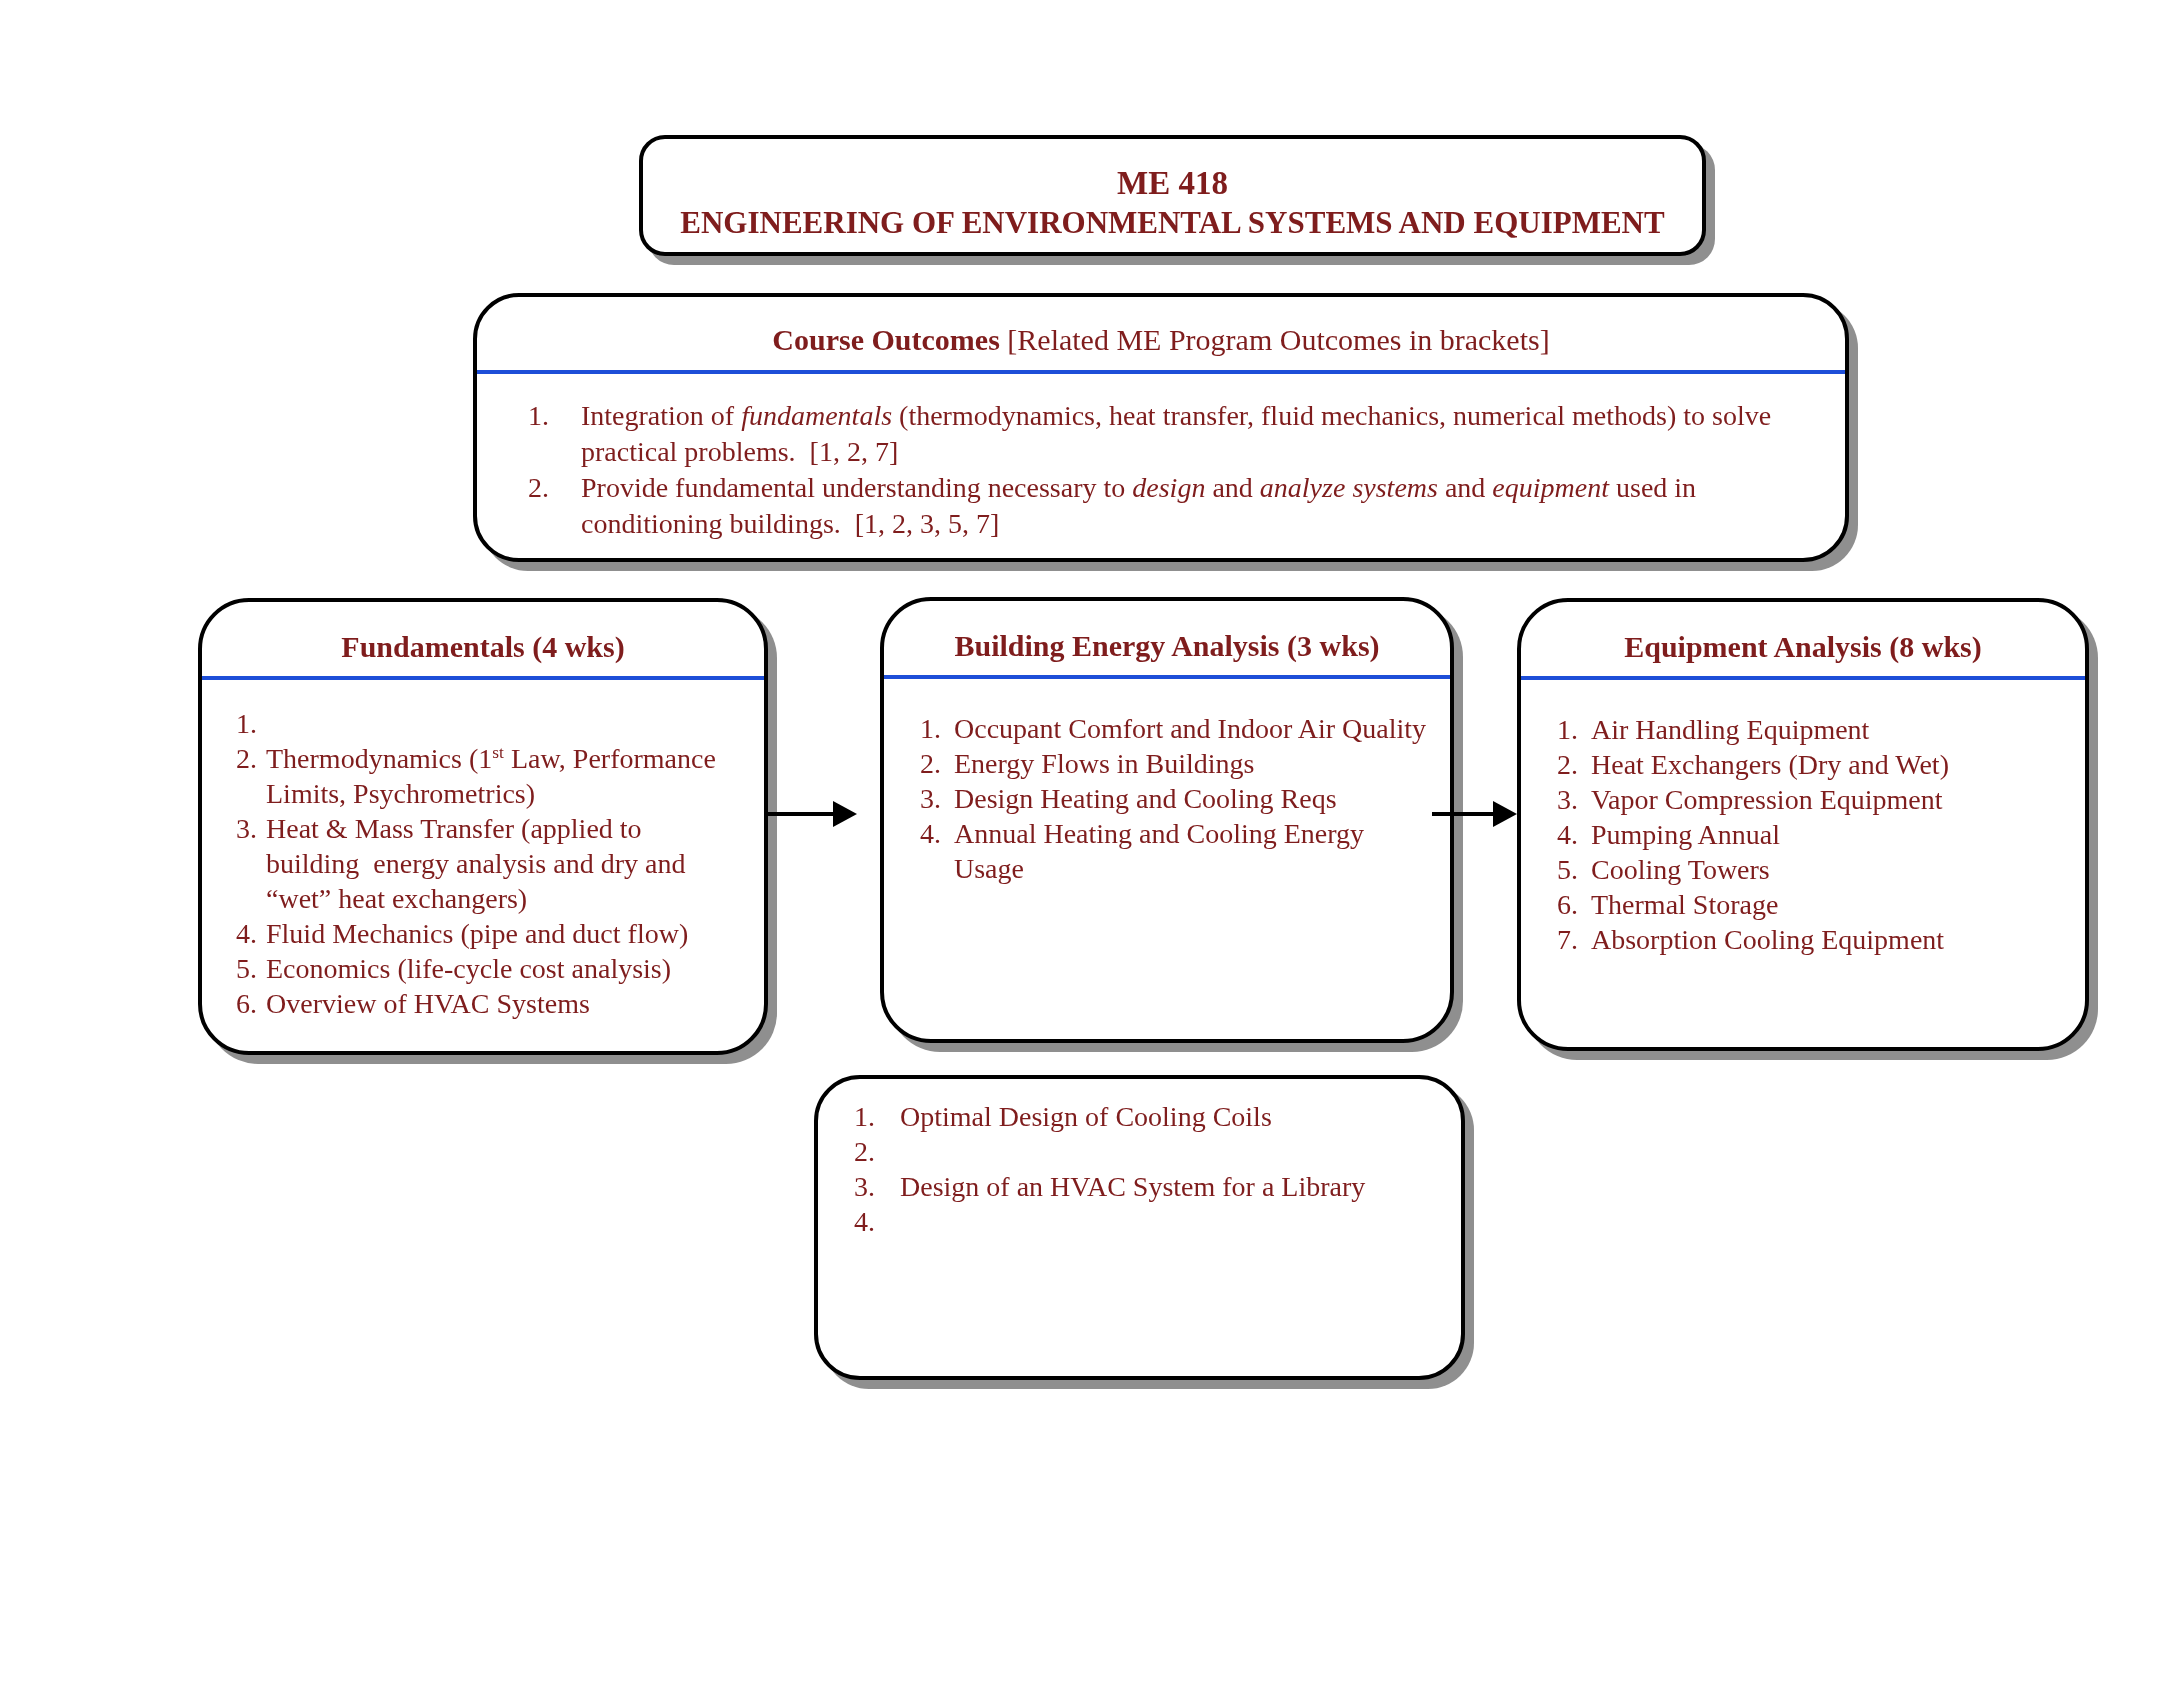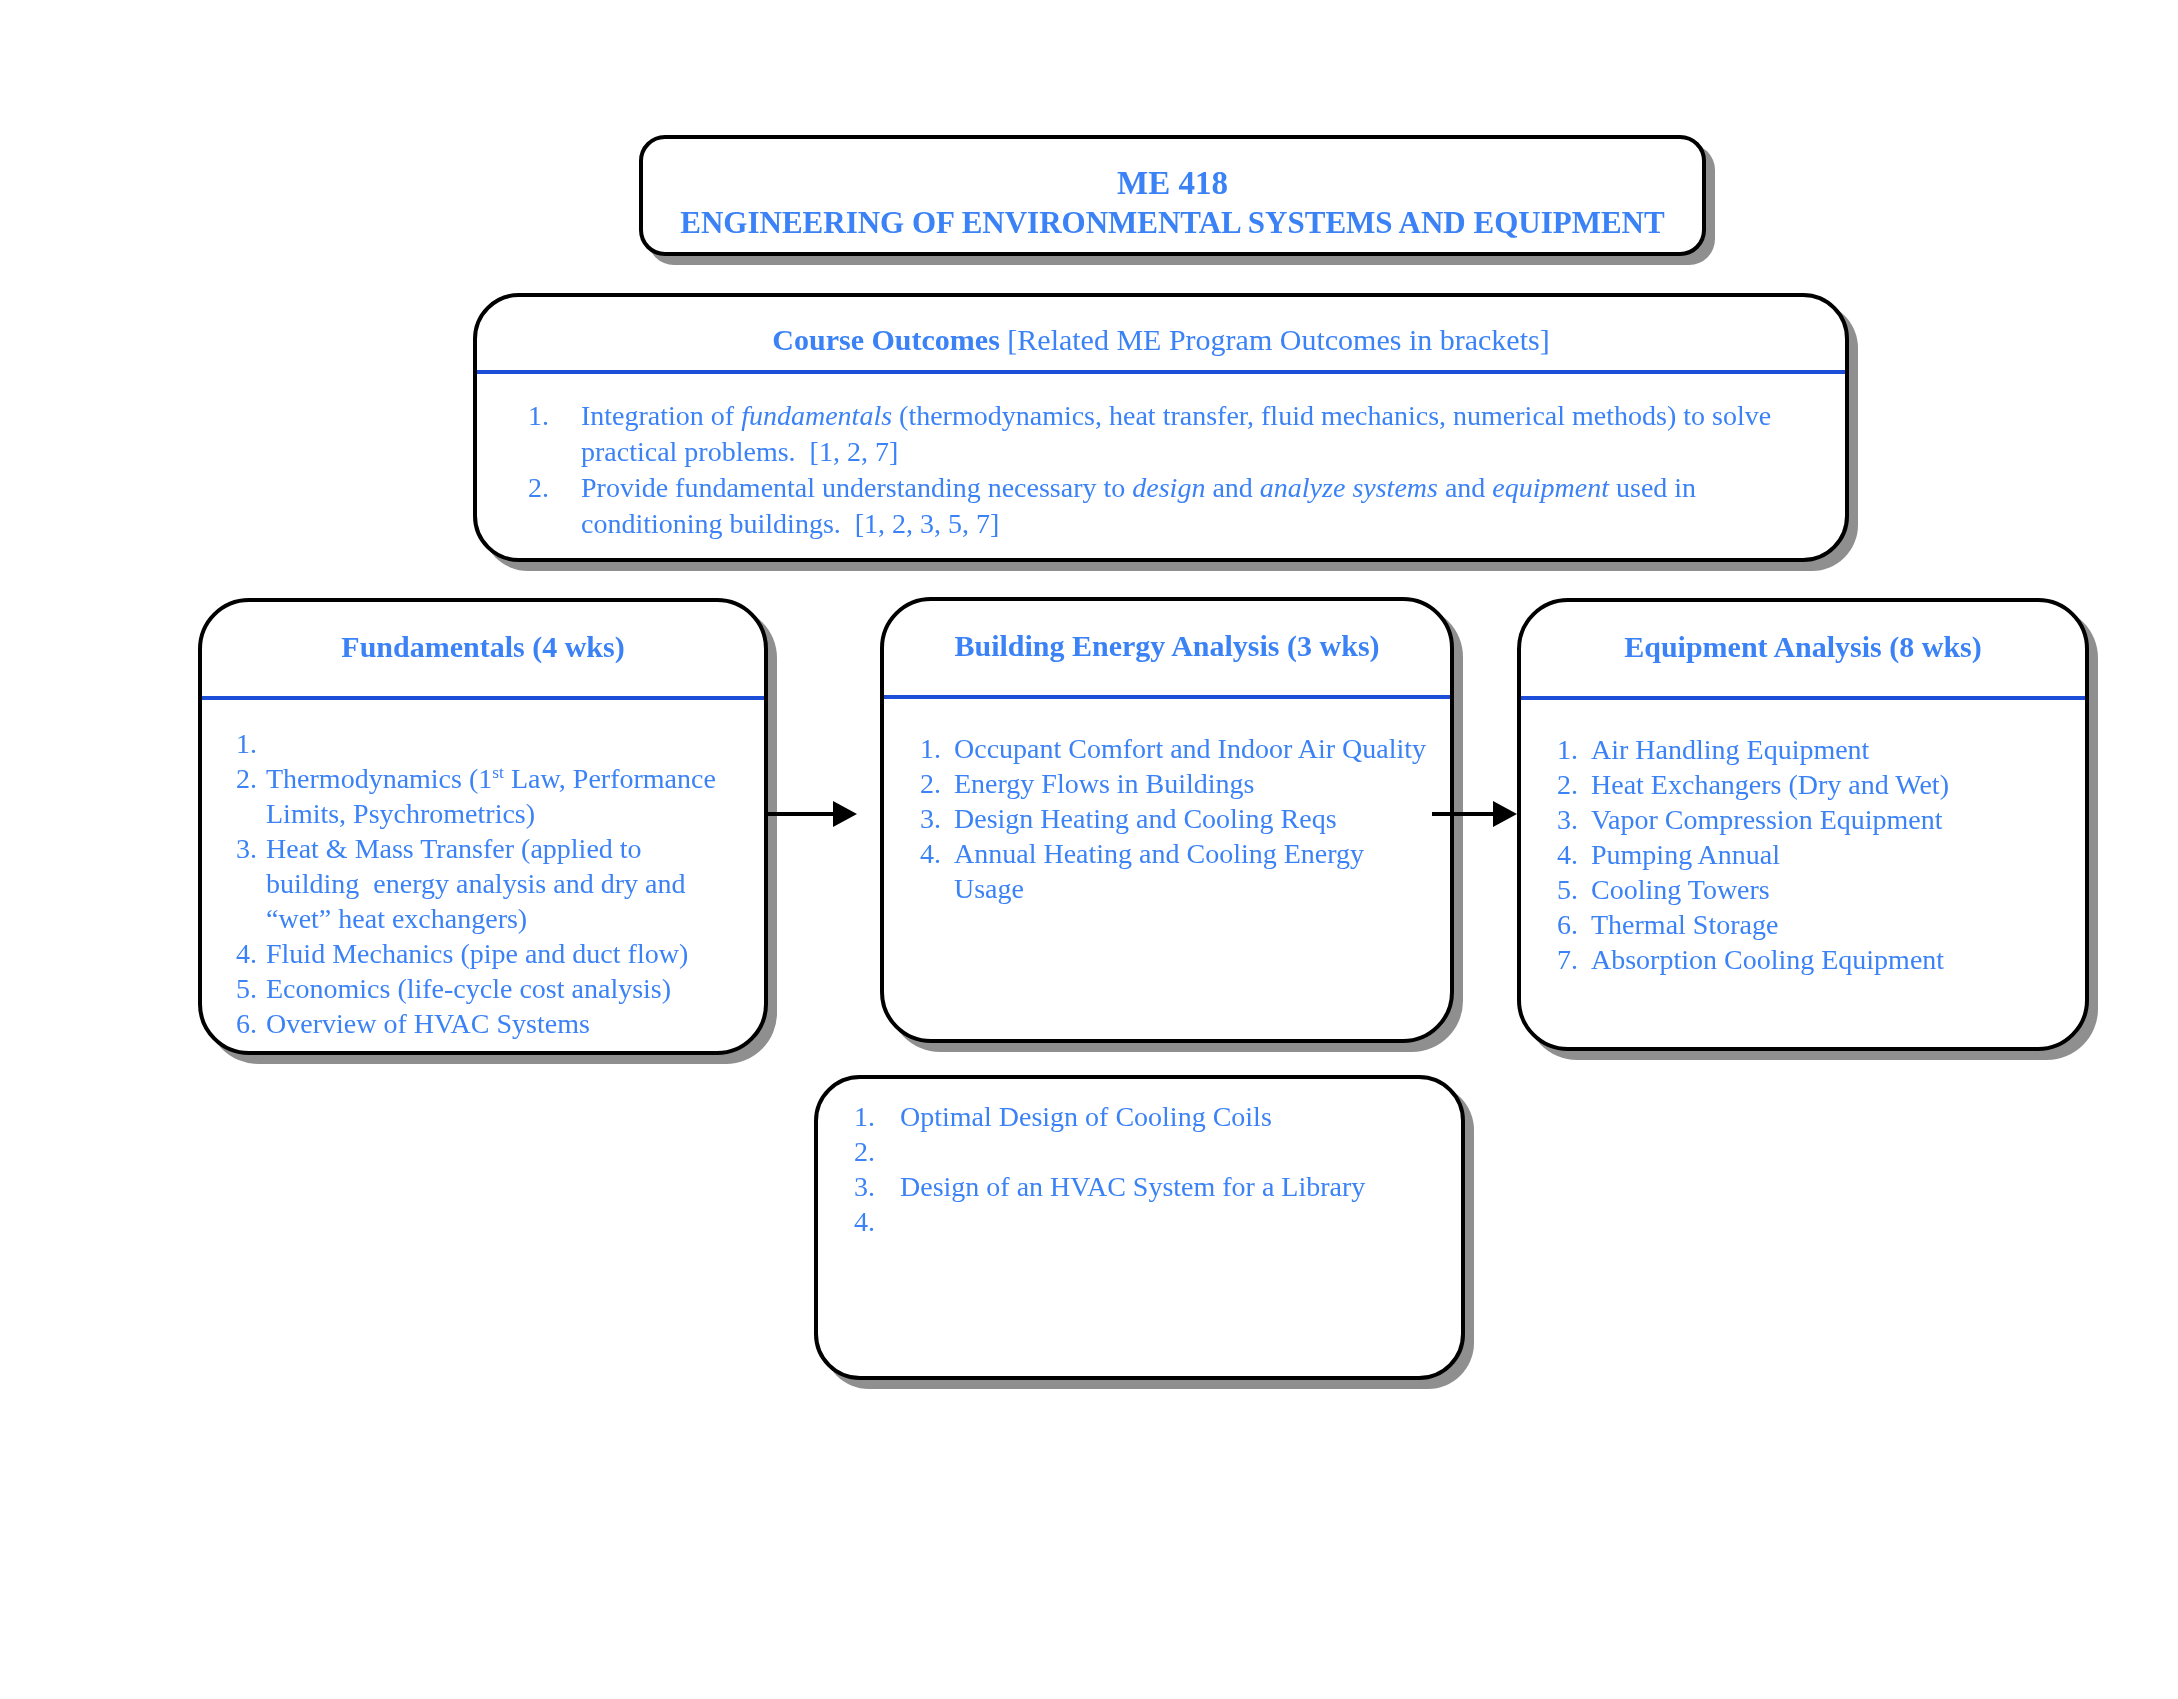--- a/index.html
+++ b/index.html
@@ -2,21 +2,21 @@
 <html><head>
 <meta charset="utf-8">
 <style>
   html, body { margin: 0; padding: 0; background: #ffffff; }
   .canvas {
     position: relative;
     width: 2178px;
     height: 1700px;
     background: #ffffff;
     font-family: "Liberation Serif", "DejaVu Serif", serif;
-    color: #3b82f6;
+    color: #7f1d1d;
   }
   .box {
     position: absolute;
     box-sizing: border-box;
     background: #ffffff;
     border: 4px solid #000000;
     box-shadow: 9px 9px 0 #8f8f8f;
   }
   .box-header {
     box-sizing: border-box;
@@ -46,21 +46,21 @@
 
   
   .outcomes-box { left: 473px; top: 293px; width: 1376px; height: 269px; border-radius: 46px; }
   .outcomes-box .box-header { height: 77px; padding-top: 26px; font-size: 30px; }
   .outcomes-box .box-header .hdr-rest { font-weight: normal; }
   .outcomes-box .box-body { padding: 24px 0 0 51px; font-size: 28px; line-height: 36px; }
   .outcomes-box ol.items .num { width: 53px; }
   .outcomes-box ol.items .txt { max-width: 1218px; }
 
   
-  .stage-box .box-header { height: 98px; padding-top: 28px; font-size: 30px; }
+  .stage-box .box-header { height: 78px; padding-top: 28px; font-size: 30px; }
   .fundamentals-box { left: 198px; top: 598px; width: 570px; height: 457px; border-radius: 51px; }
   .fundamentals-box .box-body { padding: 26px 0 0 34px; font-size: 28px; line-height: 35px; }
   .fundamentals-box ol.items .num { width: 30px; }
   .fundamentals-box ol.items .txt { max-width: 455px; }
 
   .building-box { left: 880px; top: 597px; width: 574px; height: 446px; border-radius: 51px; }
   .building-box .box-body { padding: 32px 0 0 36px; font-size: 28px; line-height: 35px; }
   .building-box ol.items .num { width: 34px; }
   .building-box ol.items .txt { max-width: 475px; }
 

